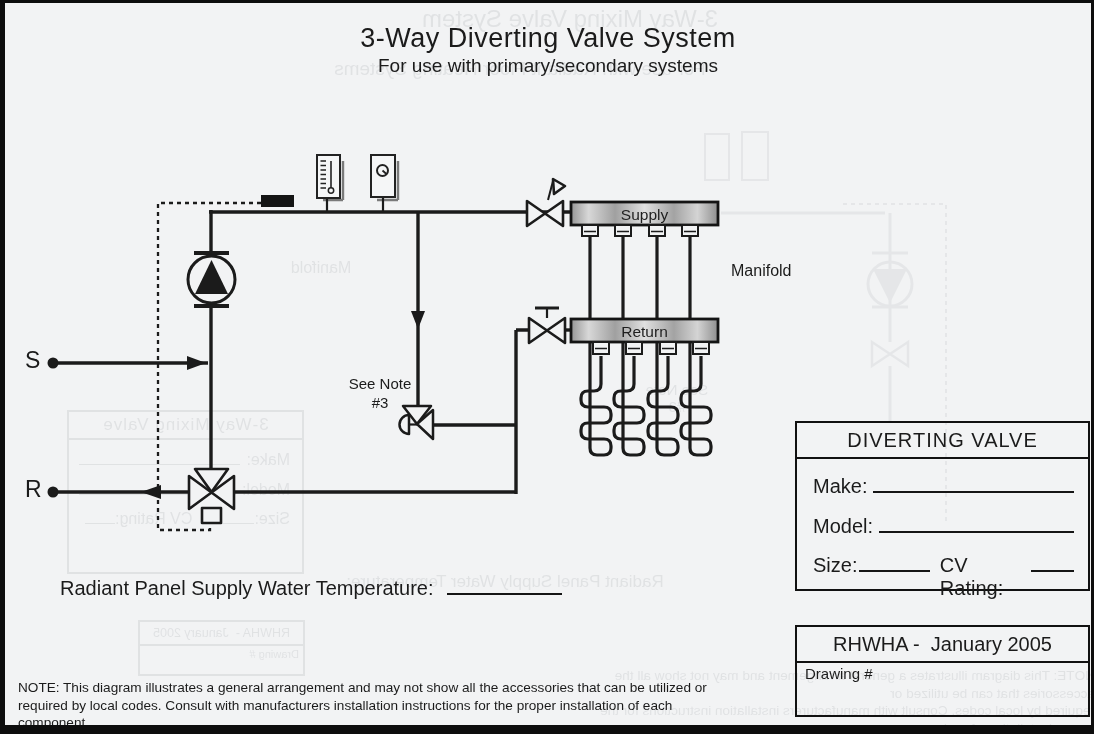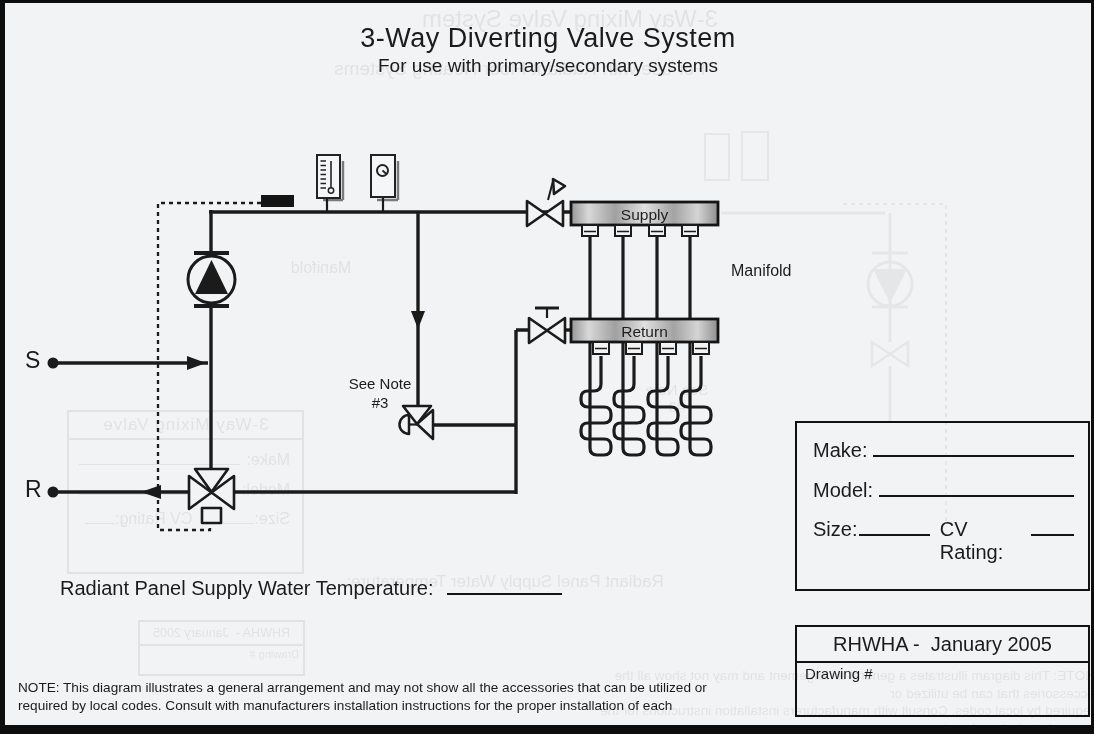--- a/index.html
+++ b/index.html
@@ -242,20 +242,21 @@
   </div>
 
   <div class="abs manifold">Manifold</div>
 
   <div class="abs temp-line">
     <span>Radiant Panel Supply Water Temperature:</span>
     <span class="blank" style="width:115px; margin-left:8px;"></span>
   </div>
 
   <div class="abs spec-box">
+    <div class="spec-head">DIVERTING VALVE</div>
     <div class="spec-row">
       <span>Make:</span>
       <span class="fill grow"></span>
     </div>
     <div class="spec-row">
       <span>Model:</span>
       <span class="fill grow"></span>
     </div>
     <div class="spec-row">
       <span>Size:</span>
@@ -268,15 +269,16 @@
   <div class="abs tblock">
     <div class="tblock-top">RHWHA -  January 2005</div>
     <div class="tblock-bot">
       <div class="drawing-label">Drawing #</div>
     </div>
   </div>
 
   <div class="abs note">
     <div>NOTE: This diagram illustrates a general arrangement and may not show all the accessories that can be utilized or</div>
     <div>required by local codes. Consult with manufacturers installation instructions for the proper installation of each</div>
+    <div>component.</div>
   </div>
 
 </div>
 
 </body></html>

